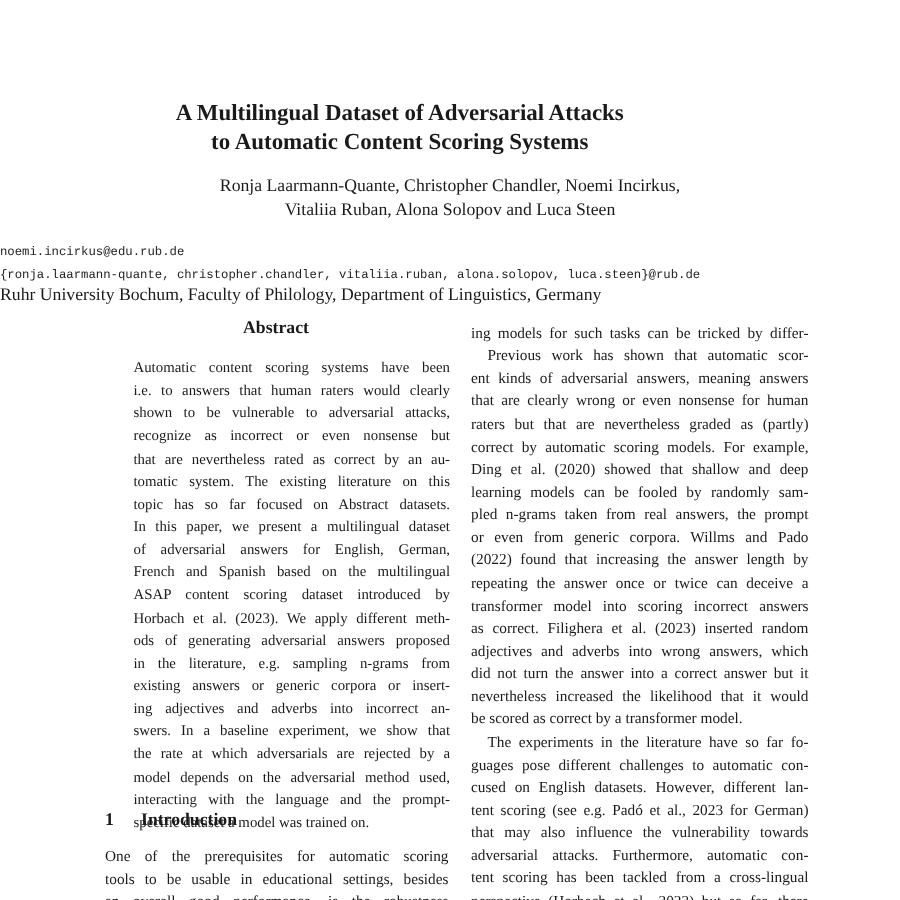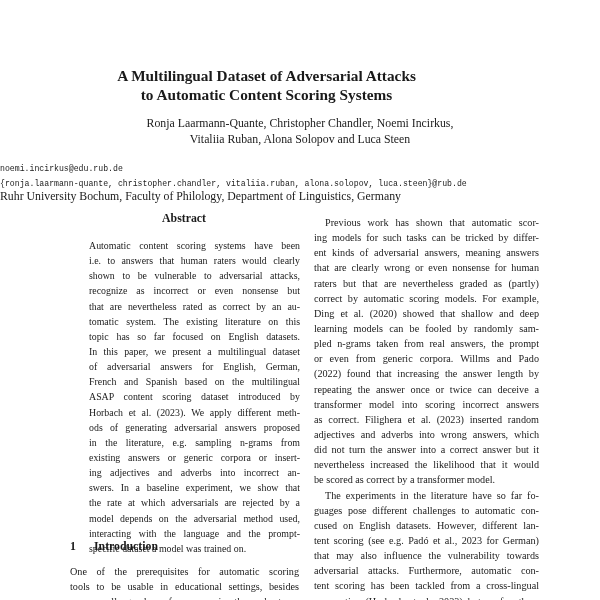--- a/index.html
+++ b/index.html
@@ -46,21 +46,21 @@
 
 <div class="abs-head">Abstract</div>
 
 <div class="col abstract" id="abstract-body">
     <span class="ln">Automatic content scoring systems have been</span>
     <span class="ln">i.e. to answers that human raters would clearly</span>
     <span class="ln">shown to be vulnerable to adversarial attacks,</span>
     <span class="ln">recognize as incorrect or even nonsense but</span>
     <span class="ln">that are nevertheless rated as correct by an au-</span>
     <span class="ln">tomatic system. The existing literature on this</span>
-    <span class="ln">topic has so far focused on English datasets.</span>
+    <span class="ln">topic has so far focused on Abstract datasets.</span>
     <span class="ln">In this paper, we present a multilingual dataset</span>
     <span class="ln">of adversarial answers for English, German,</span>
     <span class="ln">French and Spanish based on the multilingual</span>
     <span class="ln">ASAP content scoring dataset introduced by</span>
     <span class="ln">Horbach et al. (2023). We apply different meth-</span>
     <span class="ln">ods of generating adversarial answers proposed</span>
     <span class="ln">in the literature, e.g. sampling n-grams from</span>
     <span class="ln">existing answers or generic corpora or insert-</span>
     <span class="ln">ing adjectives and adverbs into incorrect an-</span>
     <span class="ln">swers. In a baseline experiment, we show that</span>
@@ -74,22 +74,22 @@
   <span class="num">1</span><span>Introduction</span>
 </div>
 
 <div class="col intro" id="intro-body">
     <span class="ln">One of the prerequisites for automatic scoring</span>
     <span class="ln">tools to be usable in educational settings, besides</span>
     <span class="ln">an overall good performance, is the robustness</span>
   </div>
 
 <div class="col right" id="right-body">
+    <span class="ln">ing models for such tasks can be tricked by differ-</span>
     <span class="ln indent">Previous work has shown that automatic scor-</span>
-    <span class="ln">ing models for such tasks can be tricked by differ-</span>
     <span class="ln">ent kinds of adversarial answers, meaning answers</span>
     <span class="ln">that are clearly wrong or even nonsense for human</span>
     <span class="ln">raters but that are nevertheless graded as (partly)</span>
     <span class="ln">correct by automatic scoring models. For example,</span>
     <span class="ln">Ding et al. (2020) showed that shallow and deep</span>
     <span class="ln">learning models can be fooled by randomly sam-</span>
     <span class="ln">pled n-grams taken from real answers, the prompt</span>
     <span class="ln">or even from generic corpora.  Willms and Pado</span>
     <span class="ln">(2022) found that increasing the answer length by</span>
     <span class="ln">repeating the answer once or twice can deceive a</span>

